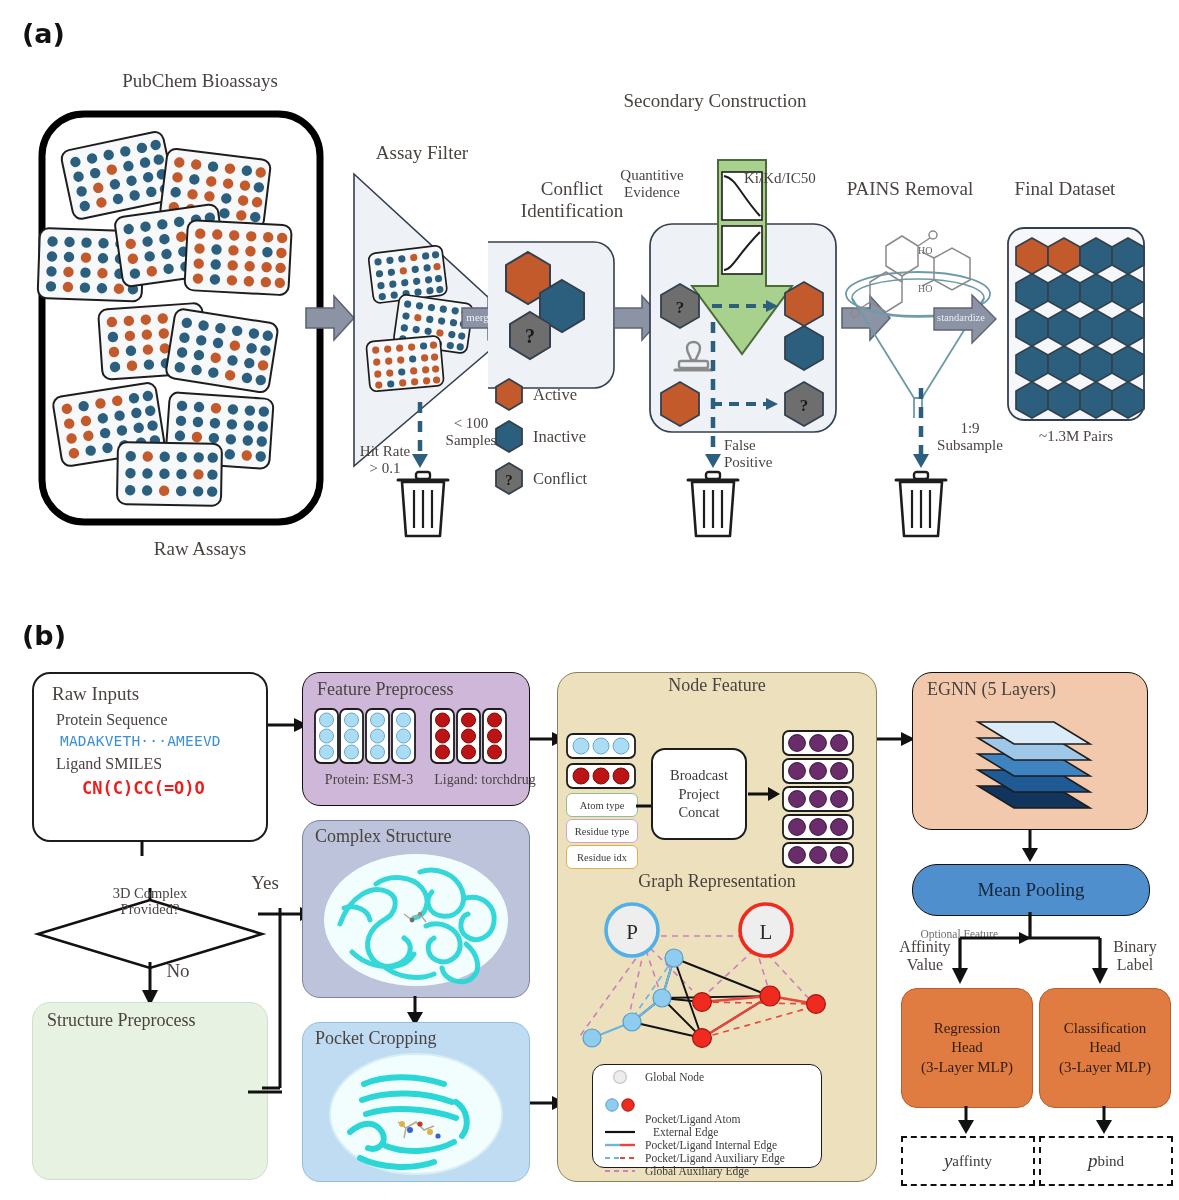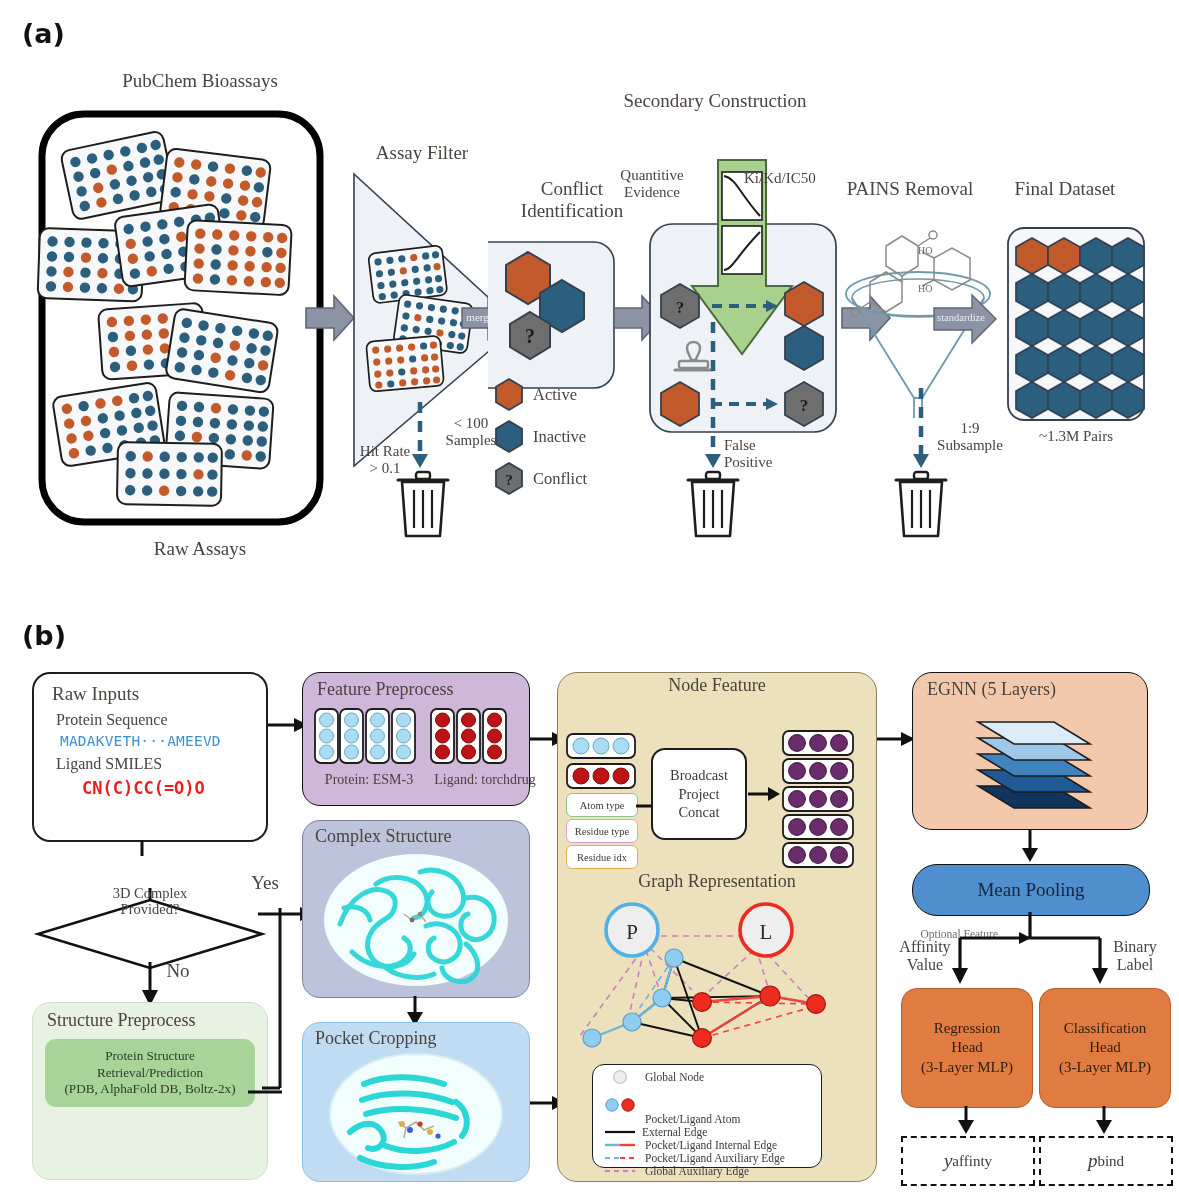--- a/index.html
+++ b/index.html
@@ -643,25 +643,20 @@
 <div class="abs ttl" style="left:240px;top:872px;width:50px;font-size:19px;">Yes</div>
 
 <svg class="abs" style="left:134px;top:962px;" width="32" height="46" viewBox="0 0 32 46">
   <path d="M16 0 V30" stroke="#111" stroke-width="3"></path>
   <path d="M8 28 L24 28 L16 44 Z" fill="#111"></path>
 </svg>
 <div class="abs ttl" style="left:158px;top:960px;width:40px;font-size:19px;">No</div>
 
 <div class="abs box-round" style="left:32px;top:1002px;width:236px;height:178px;background:#e8f2e2;border:1.4px solid #cfe0c6;">
   <div class="ttl" style="text-align:left;padding:7px 0 0 14px;font-size:18px;">Structure Preprocess</div>
-  <div class="ctr" style="margin:8px 12px 0 12px;height:68px;background:#a8d49a;border-radius:11px;text-align:center;font-size:13.2px;line-height:1.24;color:#303b2c;">
-    <span style="white-space:pre-line;">Protein Structure
-Retrieval/Prediction
-(PDB, AlphaFold DB, Boltz-2x)</span>
-  </div>
 </div>
 
 <svg class="abs" style="left:268px;top:712px;" width="42" height="26" viewBox="0 0 42 26">
   <path d="M0 13 H28" stroke="#111" stroke-width="3"></path>
   <path d="M26 6 L40 13 L26 20 Z" fill="#111"></path>
 </svg>
 
 <div class="abs box-round" style="left:302px;top:672px;width:228px;height:134px;background:#cfb7da;border:1.8px solid #111;">
   <div class="ttl" style="text-align:left;padding:6px 0 0 14px;font-size:18px;">Feature Preprocess</div>
 </div>
@@ -922,21 +917,21 @@
       </svg>
     <span style="font-size:11.5px;">Global Node</span>
   </div>
   <div style="display:flex;align-items:center;gap:8px;padding:1px 0 0 10px;">
     <svg width="34" height="14" viewBox="0 0 34 14">
         <circle cx="9" cy="7" r="6.2" fill="#8ecdf0" stroke="#5a9cc4" stroke-width="1"></circle>
         <circle cx="25" cy="7" r="6.2" fill="#ef2a1f" stroke="#a01610" stroke-width="1"></circle>
       </svg>
     <span style="font-size:11.5px;margin-top:28px;">Pocket/Ligand Atom</span>
   </div>
-  <div style="display:flex;align-items:center;gap:5px;padding:1px 0 0 10px;">
+  <div style="display:flex;align-items:center;gap:16px;padding:1px 0 0 10px;">
     <svg width="34" height="12" viewBox="0 0 34 12">
         <path d="M2 6 H32" stroke="#111" stroke-width="2.2"></path>
       </svg>
     <span style="font-size:11.5px;">External Edge</span>
   </div>
   <div style="display:flex;align-items:center;gap:8px;padding:1px 0 0 10px;">
     <svg width="34" height="12" viewBox="0 0 34 12">
         <path d="M2 6 H17" stroke="#6ab6e0" stroke-width="2.4"></path>
         <path d="M17 6 H32" stroke="#e8463c" stroke-width="2.4"></path>
       </svg>

